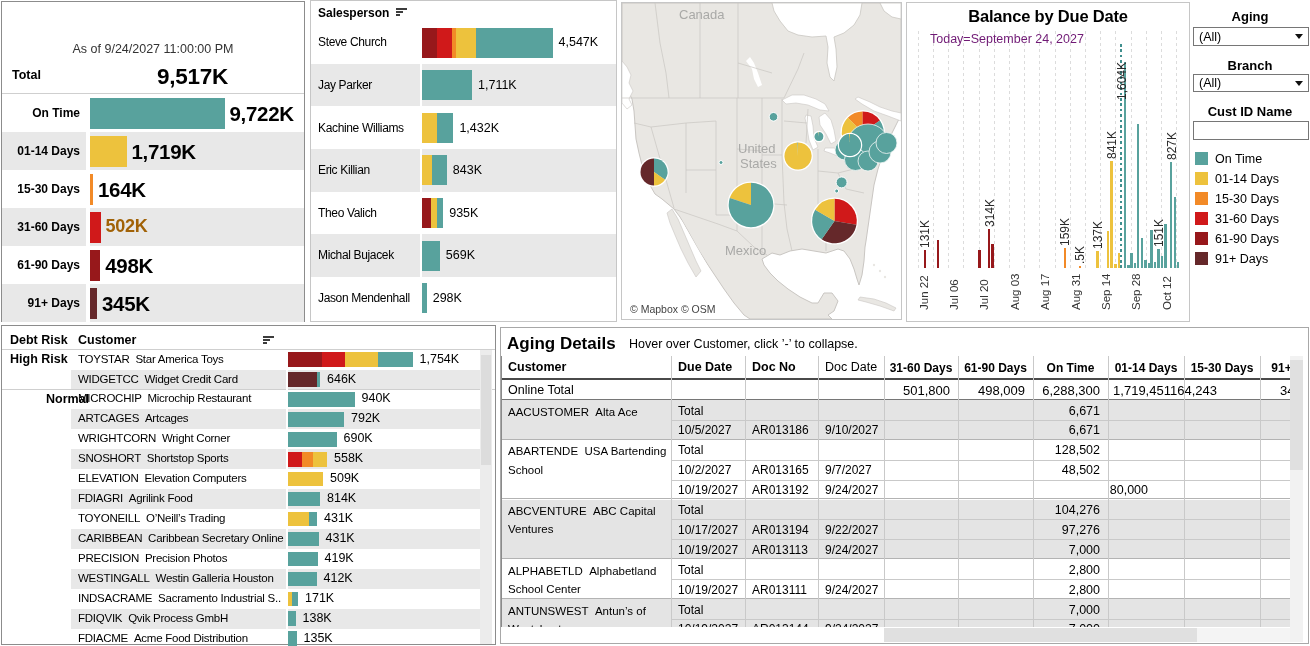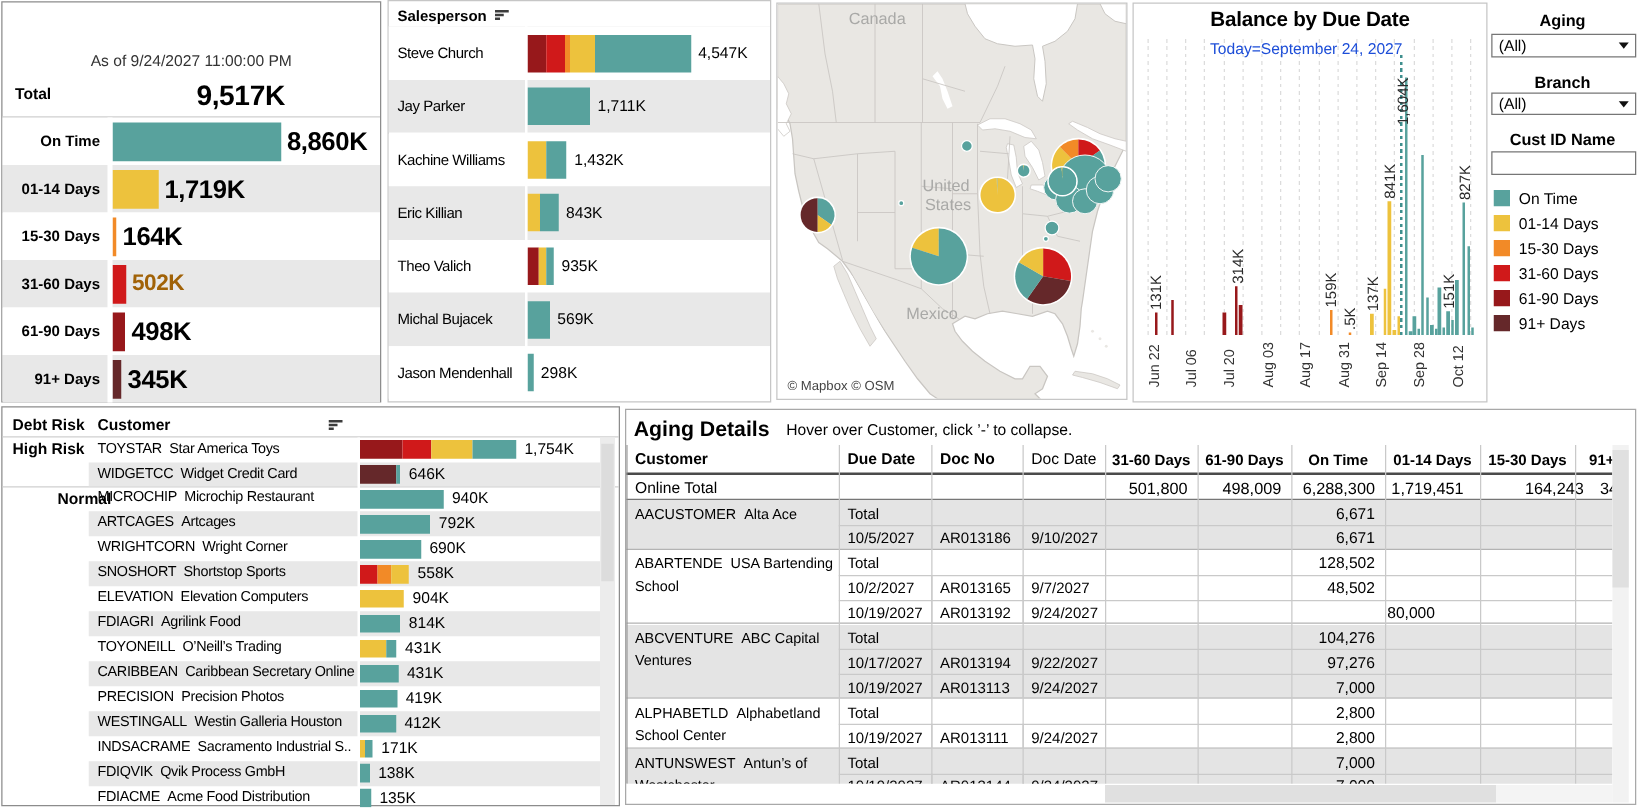--- a/index.html
+++ b/index.html
@@ -9,21 +9,21 @@
 </style></head><body>
 <div id="page">
 
 <div class="ab" style="left:1px;top:1px;width:304px;height:321px;border:1px solid #8c8c8c;background:#fff;"></div>
 <div class="ab" style="left:2px;top:42px;width:302px;text-align:center;font-size:12.5px;font-weight:normal;color:#333;white-space:nowrap;">As of 9/24/2027 11:00:00 PM</div>
 <div class="ab" style="left:12px;top:68px;font-size:12.5px;font-weight:bold;color:#000;white-space:nowrap;">Total</div>
 <div class="ab" style="left:100px;top:64px;width:185px;text-align:center;font-size:22.5px;font-weight:bold;color:#000;white-space:nowrap;letter-spacing:-0.3px;">9,517K</div>
 <div class="ab" style="left:2px;top:94px;width:302px;height:38px;background:#fff;"></div>
 <div class="ab" style="left:2px;top:94px;width:78px;height:38px;line-height:38px;text-align:right;font-size:12px;font-weight:bold;">On Time</div>
 <div class="ab" style="left:89.5px;top:97.5px;width:135.0px;height:31px;background:#58a29d;"></div>
-<div class="ab" style="left:229.5px;top:102px;font-size:20.5px;font-weight:bold;color:#000;white-space:nowrap;letter-spacing:-0.3px;">8,860K</div>
+<div class="ab" style="left:229.5px;top:102px;font-size:20.5px;font-weight:bold;color:#000;white-space:nowrap;letter-spacing:-0.3px;">9,722K</div>
 <div class="ab" style="left:2px;top:132px;width:302px;height:38px;background:#e8e8e8;"></div>
 <div class="ab" style="left:2px;top:132px;width:78px;height:38px;line-height:38px;text-align:right;font-size:12px;font-weight:bold;">01-14 Days</div>
 <div class="ab" style="left:89.5px;top:135.5px;width:37.0px;height:31px;background:#edc23d;"></div>
 <div class="ab" style="left:131.5px;top:140px;font-size:20.5px;font-weight:bold;color:#000;white-space:nowrap;letter-spacing:-0.3px;">1,719K</div>
 <div class="ab" style="left:2px;top:170px;width:302px;height:38px;background:#fff;"></div>
 <div class="ab" style="left:2px;top:170px;width:78px;height:38px;line-height:38px;text-align:right;font-size:12px;font-weight:bold;">15-30 Days</div>
 <div class="ab" style="left:89.5px;top:173.5px;width:3.5px;height:31px;background:#f28a27;"></div>
 <div class="ab" style="left:98.0px;top:178px;font-size:20.5px;font-weight:bold;color:#000;white-space:nowrap;letter-spacing:-0.3px;">164K</div>
 <div class="ab" style="left:2px;top:208px;width:302px;height:38px;background:#e8e8e8;"></div>
 <div class="ab" style="left:2px;top:208px;width:78px;height:38px;line-height:38px;text-align:right;font-size:12px;font-weight:bold;">31-60 Days</div>
@@ -192,21 +192,21 @@
 <div class="ab" style="left:1039.4000000000003px;top:31px;width:1px;height:237px;background:repeating-linear-gradient(to bottom,#dcdcdc 0 3px,transparent 3px 6px);"></div>
 <div class="ab" style="left:1054.6000000000004px;top:31px;width:1px;height:237px;background:repeating-linear-gradient(to bottom,#dcdcdc 0 3px,transparent 3px 6px);"></div>
 <div class="ab" style="left:1069.8000000000004px;top:31px;width:1px;height:237px;background:repeating-linear-gradient(to bottom,#dcdcdc 0 3px,transparent 3px 6px);"></div>
 <div class="ab" style="left:1085.0000000000005px;top:31px;width:1px;height:237px;background:repeating-linear-gradient(to bottom,#dcdcdc 0 3px,transparent 3px 6px);"></div>
 <div class="ab" style="left:1100.2000000000005px;top:31px;width:1px;height:237px;background:repeating-linear-gradient(to bottom,#dcdcdc 0 3px,transparent 3px 6px);"></div>
 <div class="ab" style="left:1115.4000000000005px;top:31px;width:1px;height:237px;background:repeating-linear-gradient(to bottom,#dcdcdc 0 3px,transparent 3px 6px);"></div>
 <div class="ab" style="left:1130.6000000000006px;top:31px;width:1px;height:237px;background:repeating-linear-gradient(to bottom,#dcdcdc 0 3px,transparent 3px 6px);"></div>
 <div class="ab" style="left:1145.8000000000006px;top:31px;width:1px;height:237px;background:repeating-linear-gradient(to bottom,#dcdcdc 0 3px,transparent 3px 6px);"></div>
 <div class="ab" style="left:1161.0000000000007px;top:31px;width:1px;height:237px;background:repeating-linear-gradient(to bottom,#dcdcdc 0 3px,transparent 3px 6px);"></div>
 <div class="ab" style="left:1176.2000000000007px;top:31px;width:1px;height:237px;background:repeating-linear-gradient(to bottom,#dcdcdc 0 3px,transparent 3px 6px);"></div>
-<div class="ab" style="left:930px;top:32px;width:230px;text-align:center;font-size:12.5px;font-weight:normal;color:#1d4ed8;white-space:nowrap;">Today=September 24, 2027</div>
+<div class="ab" style="left:930px;top:32px;width:230px;font-size:12.5px;font-weight:normal;color:#701a75;white-space:nowrap;">Today=September 24, 2027</div>
 <div class="ab" style="left:1119.5px;top:44px;width:2.6px;height:224px;background:repeating-linear-gradient(to bottom,#3f8f8e 0 2.6px,transparent 2.6px 5.4px);"></div>
 <div class="ab" style="left:923.5px;top:250.0px;width:2.6px;height:18px;background:#97181b;"></div>
 <div class="rot" style="left:931.2px;top:236.0px;font-size:12px;color:#2b2b2b;line-height:12px;">131K</div>
 <div class="ab" style="left:936.5px;top:240.0px;width:2.6px;height:28px;background:#97181b;"></div>
 <div class="ab" style="left:978px;top:250.0px;width:2.6px;height:18px;background:#97181b;"></div>
 <div class="ab" style="left:987.8px;top:229.0px;width:2.6px;height:39px;background:#97181b;"></div>
 <div class="rot" style="left:995.5px;top:215.0px;font-size:12px;color:#2b2b2b;line-height:12px;">314K</div>
 <div class="ab" style="left:991.4px;top:244.0px;width:2.6px;height:24px;background:#97181b;"></div>
 <div class="ab" style="left:1063.5px;top:247.5px;width:2.6px;height:20.5px;background:#f28a27;"></div>
 <div class="rot" style="left:1071.2px;top:233.5px;font-size:12px;color:#2b2b2b;line-height:12px;">159K</div>
@@ -301,21 +301,21 @@
 <div class="ab" style="left:287.5px;top:432.12000000000006px;width:49px;height:14.5px;background:#58a29d;"></div>
 <div class="ab" style="left:343.5px;top:429.32000000000005px;height:19.93px;line-height:19.93px;font-size:12.5px;">690K</div>
 <div class="ab" style="left:71px;top:449.25000000000006px;width:408.5px;height:19.93px;background:#e8e8e8;"></div>
 <div class="ab" style="left:78px;top:449.25000000000006px;height:19.93px;line-height:19.93px;font-size:11.5px;letter-spacing:-0.25px;white-space:nowrap;">SNOSHORT&nbsp;&nbsp;Shortstop Sports</div>
 <div class="ab" style="left:287.5px;top:452.05000000000007px;width:14.5px;height:14.5px;background:#d0191a;"></div>
 <div class="ab" style="left:302.0px;top:452.05000000000007px;width:11px;height:14.5px;background:#f28a27;"></div>
 <div class="ab" style="left:313.0px;top:452.05000000000007px;width:14px;height:14.5px;background:#edc23d;"></div>
 <div class="ab" style="left:334.0px;top:449.25000000000006px;height:19.93px;line-height:19.93px;font-size:12.5px;">558K</div>
 <div class="ab" style="left:78px;top:469.18000000000006px;height:19.93px;line-height:19.93px;font-size:11.5px;letter-spacing:-0.25px;white-space:nowrap;">ELEVATION&nbsp;&nbsp;Elevation Computers</div>
 <div class="ab" style="left:287.5px;top:471.9800000000001px;width:35.5px;height:14.5px;background:#edc23d;"></div>
-<div class="ab" style="left:330.0px;top:469.18000000000006px;height:19.93px;line-height:19.93px;font-size:12.5px;">904K</div>
+<div class="ab" style="left:330.0px;top:469.18000000000006px;height:19.93px;line-height:19.93px;font-size:12.5px;">509K</div>
 <div class="ab" style="left:71px;top:489.11000000000007px;width:408.5px;height:19.93px;background:#e8e8e8;"></div>
 <div class="ab" style="left:78px;top:489.11000000000007px;height:19.93px;line-height:19.93px;font-size:11.5px;letter-spacing:-0.25px;white-space:nowrap;">FDIAGRI&nbsp;&nbsp;Agrilink Food</div>
 <div class="ab" style="left:287.5px;top:491.9100000000001px;width:32.5px;height:14.5px;background:#58a29d;"></div>
 <div class="ab" style="left:327.0px;top:489.11000000000007px;height:19.93px;line-height:19.93px;font-size:12.5px;">814K</div>
 <div class="ab" style="left:78px;top:509.0400000000001px;height:19.93px;line-height:19.93px;font-size:11.5px;letter-spacing:-0.25px;white-space:nowrap;">TOYONEILL&nbsp;&nbsp;O’Neill’s Trading</div>
 <div class="ab" style="left:287.5px;top:511.8400000000001px;width:21.5px;height:14.5px;background:#edc23d;"></div>
 <div class="ab" style="left:309.0px;top:511.8400000000001px;width:8px;height:14.5px;background:#58a29d;"></div>
 <div class="ab" style="left:324.0px;top:509.0400000000001px;height:19.93px;line-height:19.93px;font-size:12.5px;">431K</div>
 <div class="ab" style="left:71px;top:528.97px;width:408.5px;height:19.93px;background:#e8e8e8;"></div>
 <div class="ab" style="left:78px;top:528.97px;height:19.93px;line-height:19.93px;font-size:11.5px;letter-spacing:-0.25px;white-space:nowrap;">CARIBBEAN&nbsp;&nbsp;Caribbean Secretary Online</div>
@@ -356,21 +356,21 @@
 <div class="ab" style="left:532px;top:5px;width:75px;text-align:center;font-size:12px;font-weight:bold;white-space:nowrap;">On Time</div>
 <div class="ab" style="left:607px;top:5px;width:76px;text-align:center;font-size:12px;font-weight:bold;white-space:nowrap;">01-14 Days</div>
 <div class="ab" style="left:683px;top:5px;width:76px;text-align:center;font-size:12px;font-weight:bold;white-space:nowrap;">15-30 Days</div>
 <div class="ab" style="left:759px;top:5px;width:75px;text-align:center;font-size:12px;font-weight:bold;white-space:nowrap;">91+ Days</div>
 <div class="ab" style="left:0;top:24px;width:789px;height:20px;border-bottom:1px solid #767676;"></div>
 <div class="ab" style="left:7px;top:27px;font-size:12.5px;white-space:nowrap;">Online Total</div>
 <div class="ab" style="left:383px;top:27px;width:66px;text-align:right;font-size:13px;white-space:nowrap;">501,800</div>
 <div class="ab" style="left:457px;top:27px;width:67px;text-align:right;font-size:13px;white-space:nowrap;">498,009</div>
 <div class="ab" style="left:532px;top:27px;width:67px;text-align:right;font-size:13px;white-space:nowrap;">6,288,300</div>
 <div class="ab" style="left:607px;top:27px;width:68px;text-align:center;font-size:13px;white-space:nowrap;">1,719,451</div>
-<div class="ab" style="left:698px;top:27px;width:68px;text-align:right;font-size:13px;white-space:nowrap;">164,243</div>
+<div class="ab" style="left:648px;top:27px;width:68px;text-align:right;font-size:13px;white-space:nowrap;">164,243</div>
 <div class="ab" style="left:759px;top:27px;width:67px;text-align:right;font-size:13px;white-space:nowrap;">345,685</div>
 <div class="ab" style="left:0;top:44px;width:789px;height:39.8px;background:#e4e4e4;border-bottom:1px solid #b3b3b3;"></div>
 <div class="ab" style="left:7px;top:46.5px;width:162px;font-size:11.5px;line-height:18.3px;">AACUSTOMER&nbsp;&nbsp;Alta Ace</div>
 <div class="ab" style="left:177px;top:47.5px;font-size:12px;white-space:nowrap;">Total</div>
 <div class="ab" style="left:532px;top:47.5px;width:67px;text-align:right;font-size:12.5px;white-space:nowrap;">6,671</div>
 <div class="ab" style="left:170px;top:63.9px;width:619px;height:1px;background:#c9c9c9;"></div>
 <div class="ab" style="left:177px;top:67.4px;font-size:12px;white-space:nowrap;">10/5/2027</div>
 <div class="ab" style="left:251px;top:67.4px;font-size:12px;white-space:nowrap;">AR013186</div>
 <div class="ab" style="left:324px;top:67.4px;font-size:12px;white-space:nowrap;">9/10/2027</div>
 <div class="ab" style="left:244px;top:63.9px;width:1px;height:19.9px;background:#c9c9c9;"></div>

